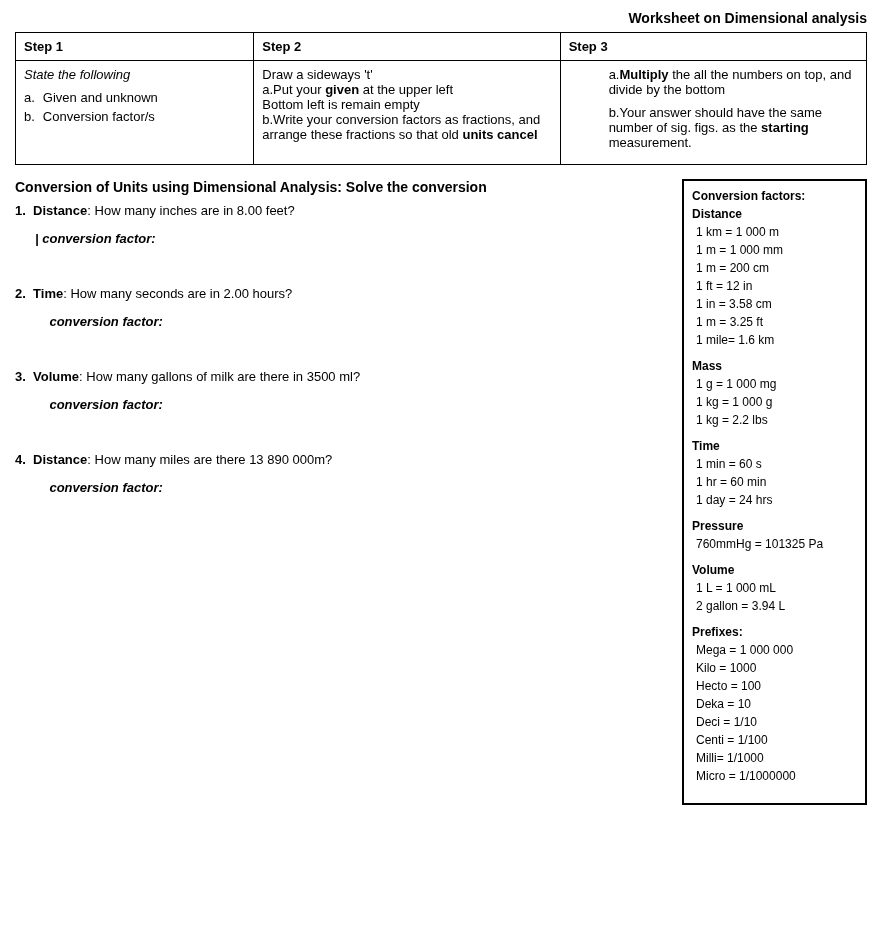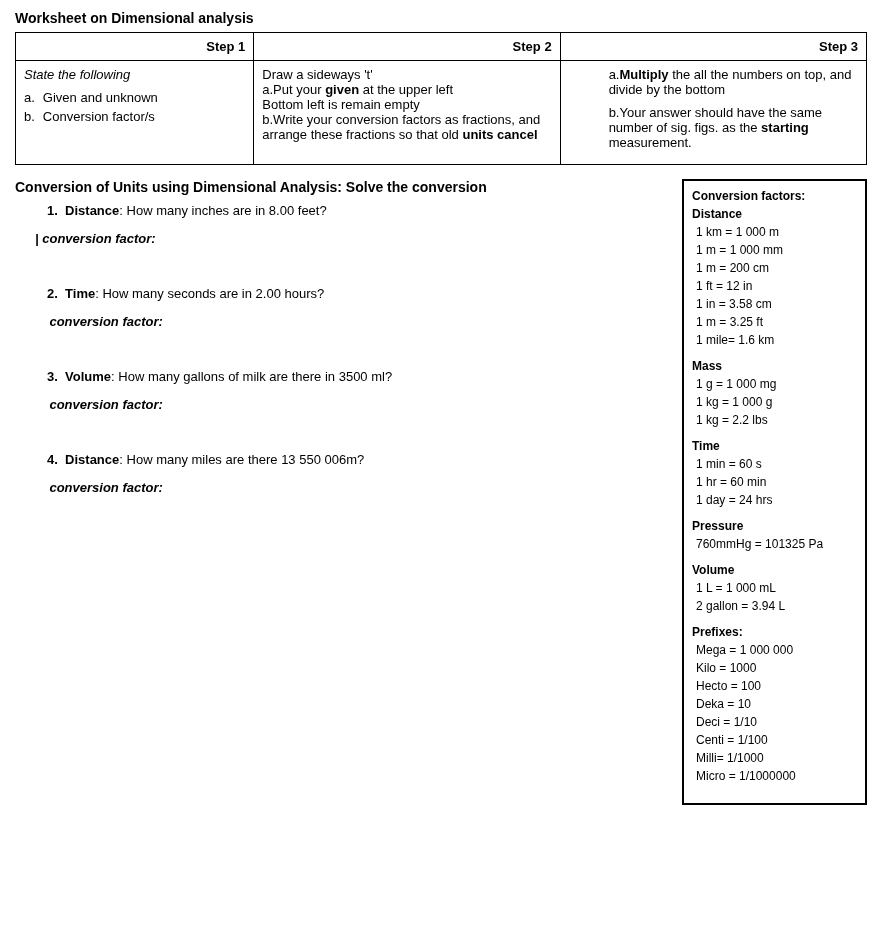--- a/index.html
+++ b/index.html
@@ -7,40 +7,40 @@
       font-family: Arial, sans-serif;
       font-size: 13px;
       background: #fff;
       color: #000;
       width: 882px;
       min-height: 952px;
       padding: 10px 15px;
     }
 
     .page-title {
-      text-align: left;
+      text-align: right;
       font-size: 14px;
       font-weight: bold;
       margin-bottom: 6px;
     }
 
     .steps-table {
       width: 100%;
       border-collapse: collapse;
       margin-bottom: 14px;
     }
 
     .steps-table th, .steps-table td {
       border: 1px solid #000;
       padding: 6px 8px;
       vertical-align: top;
     }
 
     .steps-table th {
-      text-align: right;
+      text-align: left;
       font-weight: bold;
       background: #fff;
     }
 
     .steps-table .step1-header { width: 28%; }
     .steps-table .step2-header { width: 36%; }
     .steps-table .step3-header { width: 36%; }
 
     .step1-content, .step2-content, .step3-content {
       vertical-align: top;
@@ -82,21 +82,20 @@
       margin-bottom: 8px;
     }
 
     .problem {
       margin-bottom: 40px;
     }
 
     .problem-header {
       font-weight: normal;
       margin-bottom: 4px;
-      margin-left: 32px;
     }
 
     .problem-number {
       font-weight: bold;
     }
 
     .problem-type {
       font-weight: bold;
     }
 
@@ -213,21 +212,21 @@
       </div>
       <div class="conversion-factor-label">
         &nbsp;&nbsp;&nbsp;&nbsp;<span>conversion factor:</span>
       </div>
     </div>
 
     <div class="problem">
       <div class="problem-header">
         <span class="problem-number">4.</span>
         &nbsp;<span class="problem-type">Distance</span>:
-        <span>How many miles are there 13 550 006m?</span>
+        <span>How many miles are there 13 890 000m?</span>
       </div>
       <div class="conversion-factor-label">
         &nbsp;&nbsp;&nbsp;&nbsp;<span>conversion factor:</span>
       </div>
     </div>
   </div>
 
   <div class="conversion-sidebar">
     <div class="cf-title">Conversion factors:</div>
 

